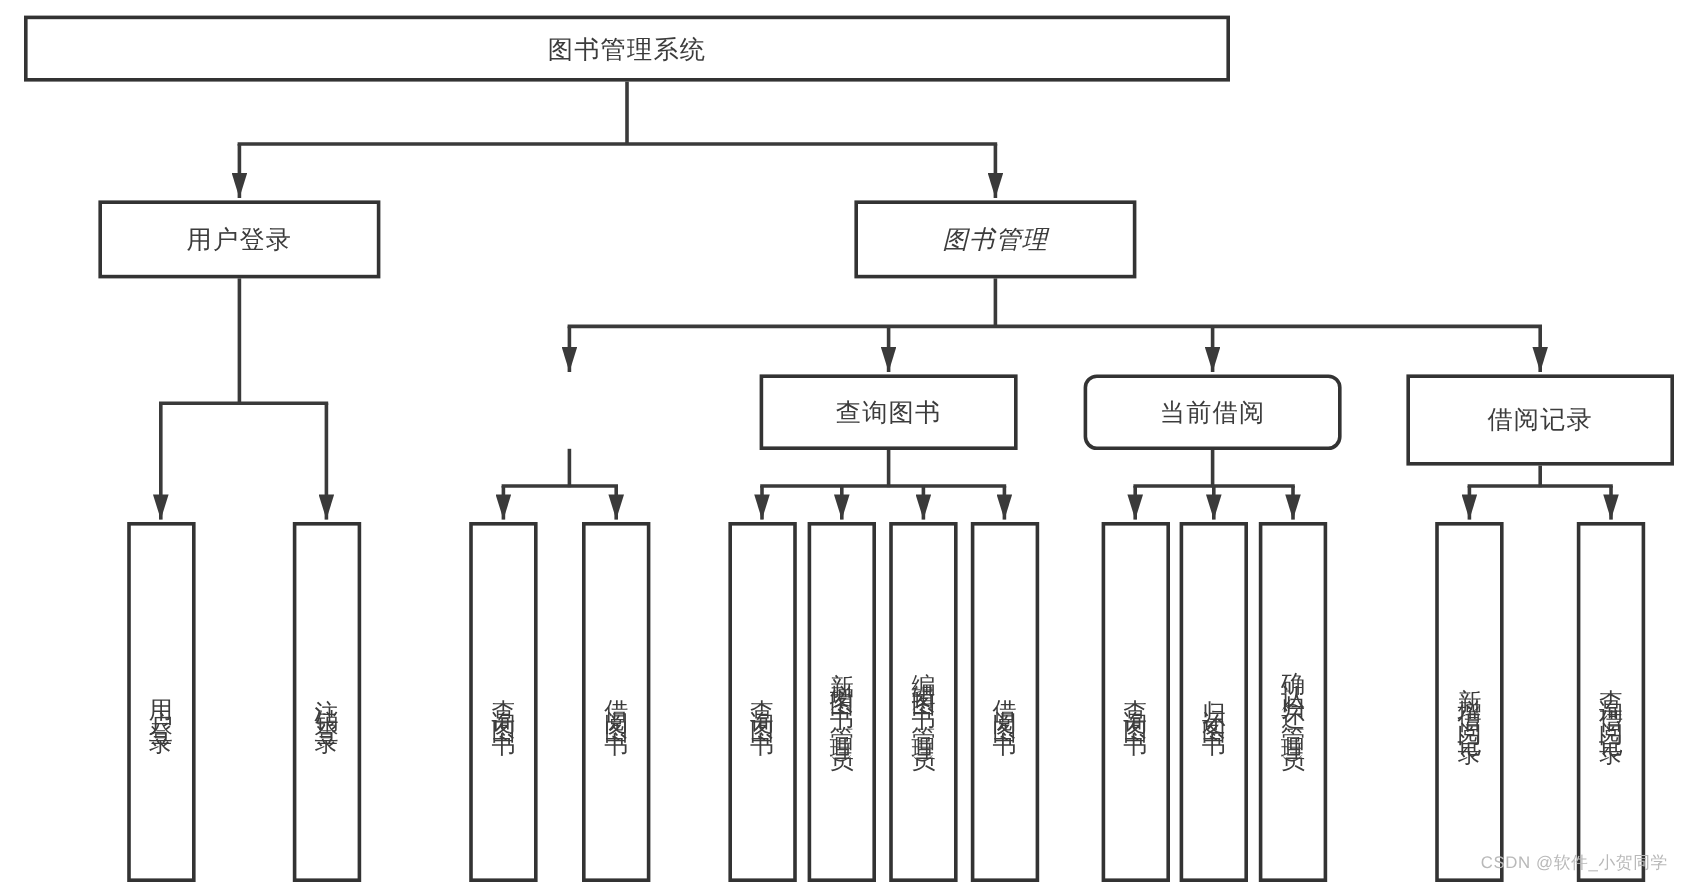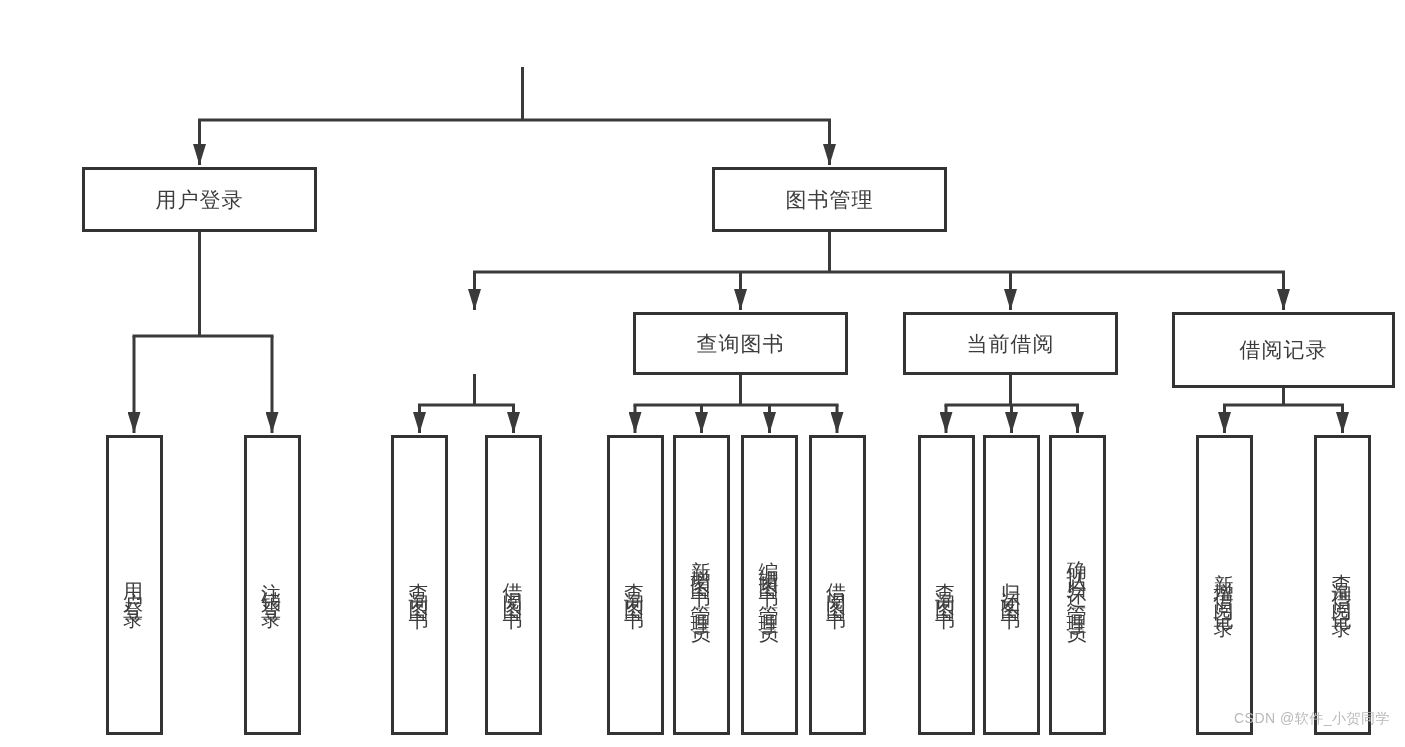--- a/index.html
+++ b/index.html
@@ -95,26 +95,27 @@
     <line x1="946" y1="405" x2="946" y2="433" marker-end="url(#arrow)"></line>
     <line x1="1011.5" y1="405" x2="1011.5" y2="433" marker-end="url(#arrow)"></line>
     <line x1="1077.5" y1="405" x2="1077.5" y2="433" marker-end="url(#arrow)"></line>
 
     <line x1="1283.5" y1="374" x2="1283.5" y2="406"></line>
     <line x1="1223" y1="405" x2="1344" y2="405"></line>
     <line x1="1224.5" y1="405" x2="1224.5" y2="433" marker-end="url(#arrow)"></line>
     <line x1="1342.5" y1="405" x2="1342.5" y2="433" marker-end="url(#arrow)"></line>
   </svg>
 
+  <div class="box" style="left:20px;top:13px;width:1005px;height:55px;">图书管理系统</div>
 
   <div class="box" style="left:82px;top:167px;width:235px;height:65px;">用户登录</div>
-  <div class="box" style="left:712px;top:167px;width:235px;height:65px;">图书管理</div>
+  <div class="box" style="left:712px;top:167px;width:235px;height:65px;font-style:italic;">图书管理</div>
 
   <div class="box" style="left:633px;top:312px;width:215px;height:63px;">查询图书</div>
-  <div class="box" style="left:903px;top:312px;width:215px;height:63px;">当前借阅</div>
+  <div class="box" style="left:903px;top:312px;width:215px;height:63px;border-radius:11px;">当前借阅</div>
   <div class="box" style="left:1172px;top:312px;width:223px;height:76px;">借阅记录</div>
 
   <div class="box vbox" style="left:105.5px;">用户登录</div>
   <div class="box vbox" style="left:243.5px;">注销登录</div>
 
   <div class="box vbox" style="left:391px;">查询图书</div>
   <div class="box vbox" style="left:485px;">借阅图书</div>
 
   <div class="box vbox" style="left:606.5px;">查询图书</div>
   <div class="box vbox" style="left:673px;">新增图书（管理员）</div>

